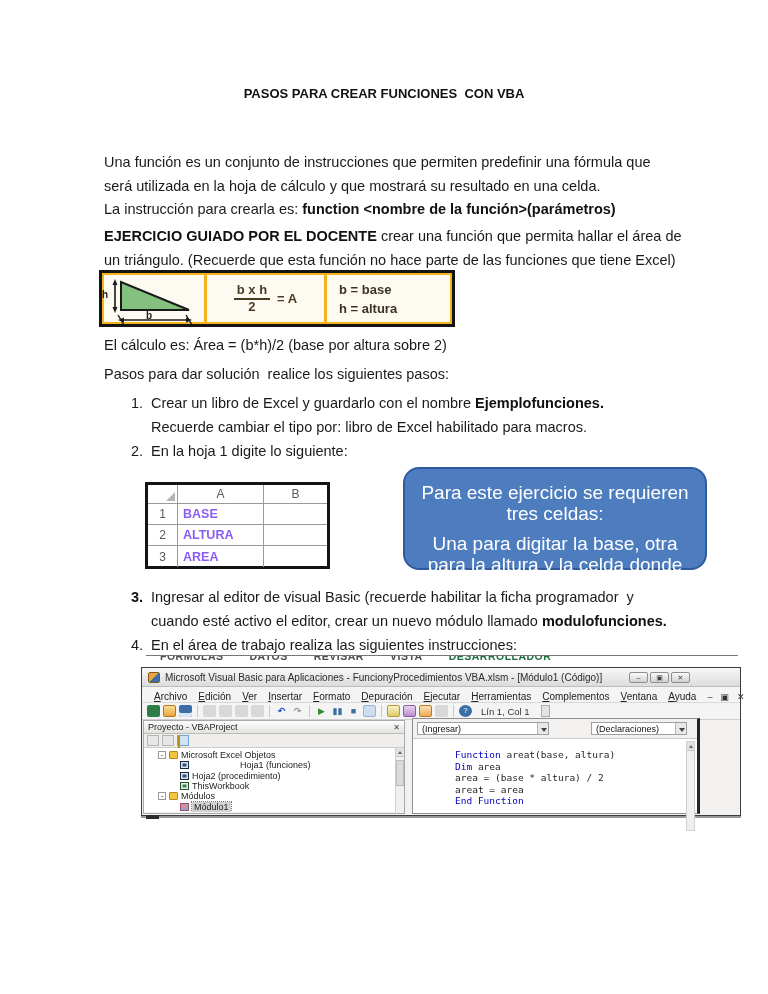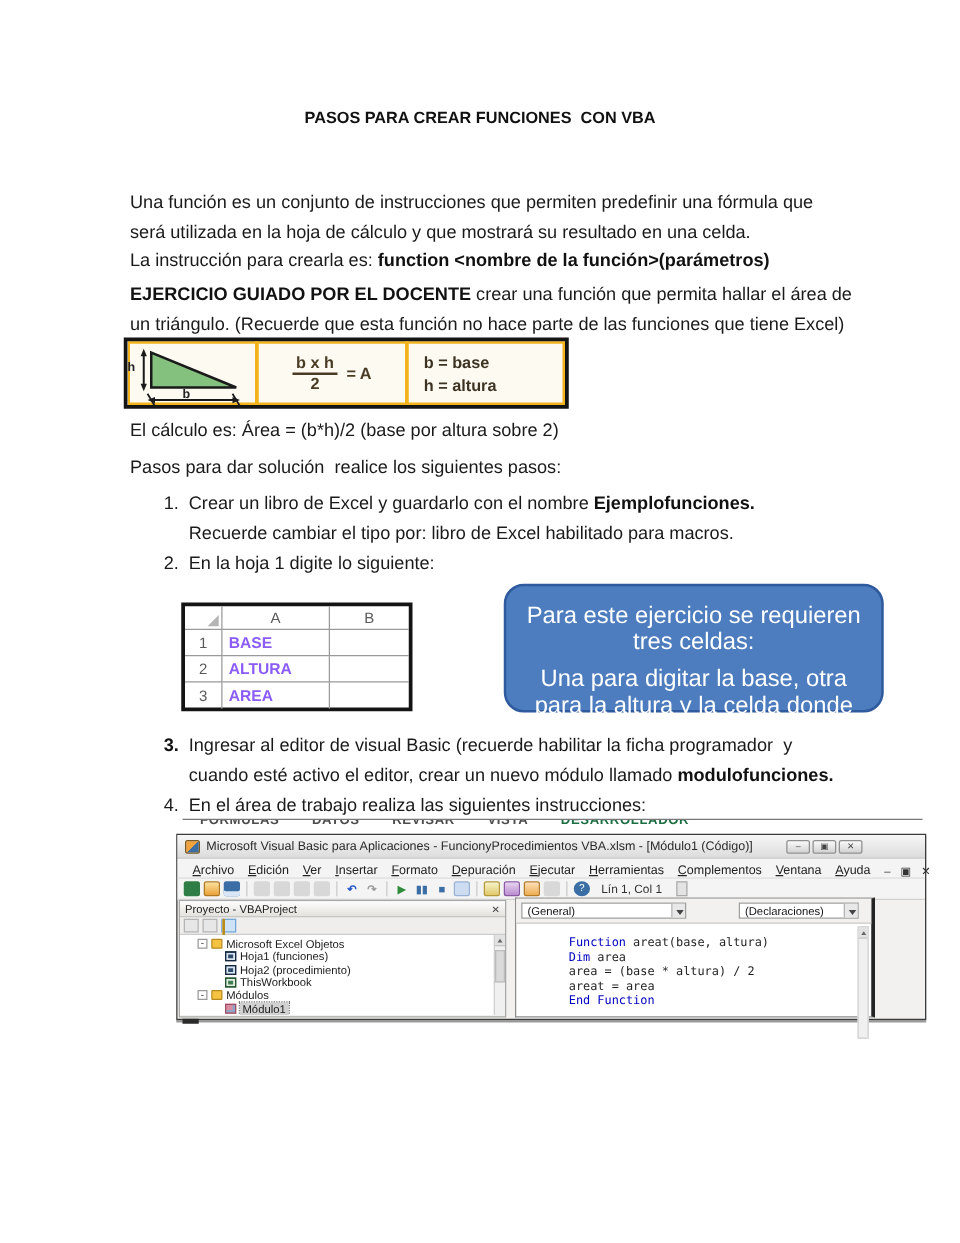--- a/index.html
+++ b/index.html
@@ -304,21 +304,21 @@
         <span class="ptool"></span>
         <span class="ptool"></span>
         <span class="ptool sel"><span class="folder-glyph"></span></span>
       </div>
       <div class="tree" style="height:64px; padding:2px 0 0 14px;">
         <div class="tree-item">
           <span class="tw">-</span>
           <span class="ico8 ico-folder"></span>
           <span>Microsoft Excel Objetos</span>
         </div>
-        <div class="tree-item" style="padding-left:22px;">
+        <div class="tree-item" style="padding-left:22px;gap:48px;">
           <span class="ico8 ico-sheet"></span>
           <span>Hoja1 (funciones)</span>
         </div>
         <div class="tree-item" style="padding-left:22px;">
           <span class="ico8 ico-sheet"></span>
           <span>Hoja2 (procedimiento)</span>
         </div>
         <div class="tree-item" style="padding-left:22px;">
           <span class="ico8 ico-book"></span>
           <span>ThisWorkbook</span>
@@ -339,21 +339,21 @@
         <div class="vscroll">
           <div class="arr"></div>
           <div class="thumb"></div>
         </div>
       </div>
     </div>
 
     <div class="abs code-panel" style="left:270px; top:50px; width:288px; height:96px;">
       <div class="combo-row">
         <div class="combo" style="width:132px;">
-          <span>(General)</span>
+          <span>(Ingresar)</span>
           <span class="dd"></span>
         </div>
         <div class="combo" style="width:96px;">
           <span>(Declaraciones)</span>
           <span class="dd"></span>
         </div>
       </div>
       <div class="code-area">
         <div><span class="kw">Function</span><span> areat(base, altura)</span></div>
         <div><span class="kw">Dim</span><span> area</span></div>

